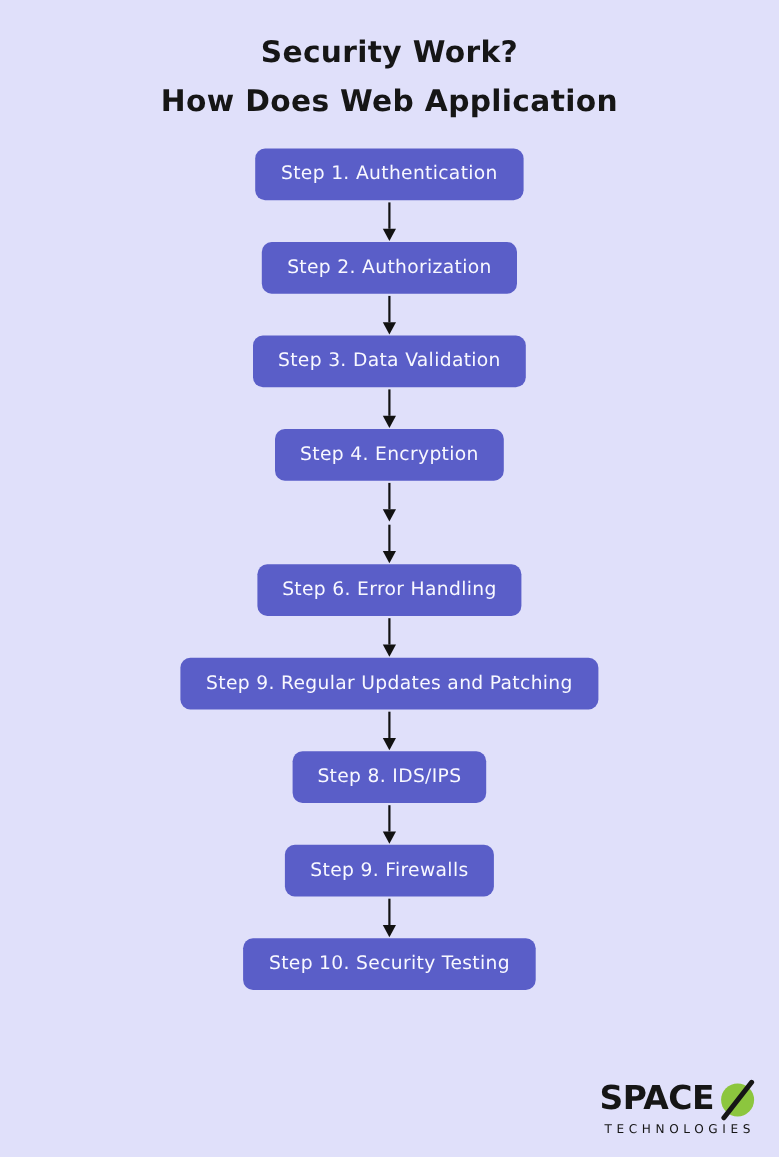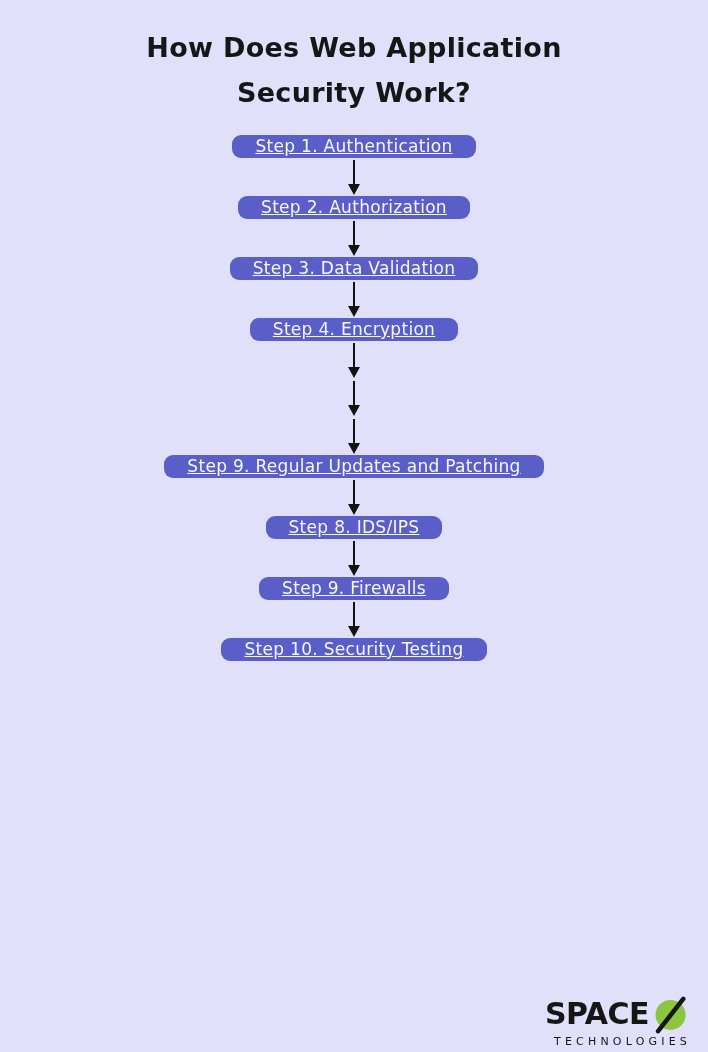--- a/index.html
+++ b/index.html
@@ -29,26 +29,25 @@
     margin-top: 20px;
     display: flex;
     flex-direction: column;
     align-items: center;
   }
   .step-box {
     background: #5a5ec8;
     color: #f8f8ff;
     font-size: 17px;
     line-height: 23px;
-    padding: 0 23px;
+    padding: 12px 23px;
     border-radius: 9px;
     white-space: nowrap;
     letter-spacing: 0.3px;
     text-align: center;
-    text-decoration: underline;
   }
   .arrow {
     height: 38px;
     display: flex;
     flex-direction: column;
     align-items: center;
     justify-content: center;
   }
   .arrow .stem {
     width: 2.5px;
@@ -57,24 +56,24 @@
   }
   .arrow .head {
     width: 0; height: 0;
     border-left: 6.5px solid transparent;
     border-right: 6.5px solid transparent;
     border-top: 11px solid #121212;
   }
   .brand-logo {
     position: absolute;
     right: 17px;
-    bottom: 4px;
+    bottom: 19px;
     display: flex;
     flex-direction: column;
-    align-items: flex-end;
+    align-items: center;
     margin-left: 40px;
   }
   .brand-row {
     display: flex;
     align-items: center;
   }
   .brand-name {
     color: #161616;
     font-size: 30px;
     font-weight: 700;
@@ -89,22 +88,22 @@
     letter-spacing: 4.2px;
     margin-top: 1px;
   }
 </style>
 </head>
 <body>
 
 <div class="page">
 
   <h1 class="title">
+    <span>Security Work?</span>
     <span>How Does Web Application</span>
-    <span>Security Work?</span>
   </h1>
 
   <div class="flow">
 
     <div class="step-box">
       <span>Step 1. Authentication</span>
     </div>
     <div class="arrow">
         <div class="stem"></div>
         <div class="head"></div>
@@ -132,20 +131,23 @@
     <div class="arrow">
         <div class="stem"></div>
         <div class="head"></div>
       </div>
 
     <div class="arrow">
         <div class="stem"></div>
         <div class="head"></div>
       </div>
 
+    <div class="step-box">
+      <span>Step 6. Error Handling</span>
+    </div>
     <div class="arrow">
         <div class="stem"></div>
         <div class="head"></div>
       </div>
 
     <div class="step-box">
       <span>Step 9. Regular Updates and Patching</span>
     </div>
     <div class="arrow">
         <div class="stem"></div>

